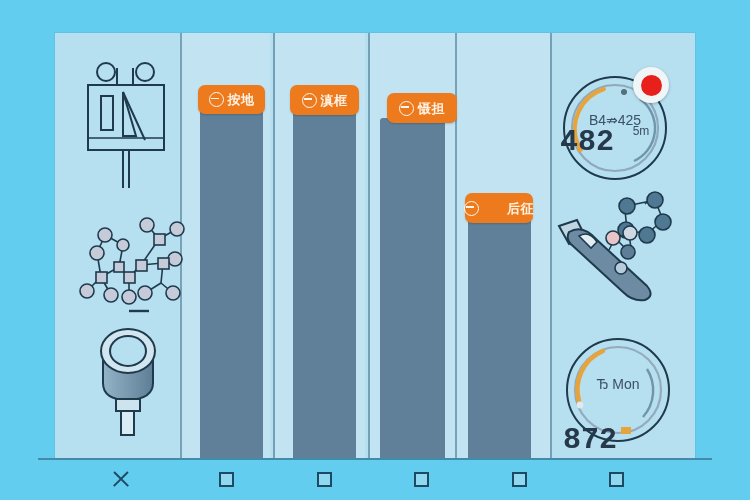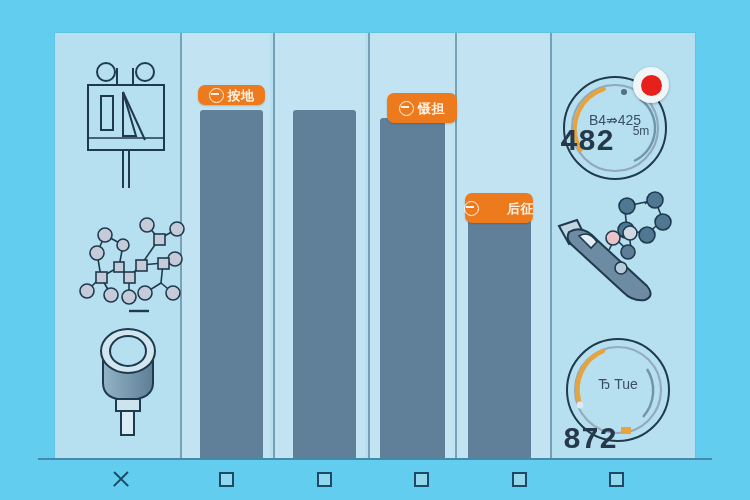--- a/index.html
+++ b/index.html
@@ -143,25 +143,29 @@
     <div class="divider" style="left:218px;"></div>
     <div class="divider" style="left:313px;"></div>
     <div class="divider" style="left:400px;"></div>
     <div class="divider" style="left:495px;"></div>
 
     <div class="bar" style="left:145px;width:63px;height:348px;"></div>
     <div class="bar" style="left:238px;width:63px;height:348px;"></div>
     <div class="bar" style="left:325px;width:65px;height:340px;"></div>
     <div class="bar" style="left:413px;width:63px;height:264px;"></div>
 
-    <div class="tag" style="left:143px;top:52px;width:67px;height:20px;">
+    <div class="tag" style="left:143px;top:52px;width:67px;height:29px;">
       <span class="glyph"></span>
       <span class="txt">按地</span>
     </div>
 
+    <div class="tag" style="left:235px;top:52px;width:69px;height:30px;">
+      <span class="glyph"></span>
+      <span class="txt">滇框</span>
+    </div>
 
     <div class="tag" style="left:332px;top:60px;width:70px;height:30px;">
       <span class="glyph"></span>
       <span class="txt">慑担</span>
     </div>
 
     <div class="tag" style="left:410px;top:160px;width:68px;height:30px;gap:28px;">
       <span class="glyph"></span>
       <span class="txt">后征</span>
     </div>
@@ -296,21 +300,21 @@
 
     <div class="gauge" style="left:508px;top:302px;width:110px;height:110px;">
       <svg width="110" height="110" viewBox="0 0 110 110">
         <circle cx="55" cy="55" r="51" fill="none" stroke="#1f3a4d" stroke-width="2"></circle>
         <circle cx="55" cy="55" r="43" fill="none" stroke="#93abbc" stroke-width="2.2"></circle>
         <path d="M16 66 A42 42 0 0 1 40 16" fill="none" stroke="#e8a43c" stroke-width="4.5" stroke-linecap="round"></path>
         <path d="M84 34 A40 40 0 0 1 80 82" fill="none" stroke="#54738a" stroke-width="2.4" opacity=".7"></path>
         <circle cx="17" cy="70" r="3.5" fill="#dfe9ef"></circle>
         <rect x="58" y="92" width="10" height="7" fill="#e8a43c"></rect>
       </svg>
-      <div class="sub" style="top:42px;font-size:14px;">Ђ Tue</div>
+      <div class="sub" style="top:42px;font-size:14px;">Ђ Mon</div>
       <div class="val" style="top:54px;font-size:30px;margin-top:36px;">872</div>
     </div>
 
   </div>
 
   <div id="toolbar">
     <div class="hr"></div>
 
     <div class="tbitem" style="left:110px;">
       <span class="xmark"></span>

